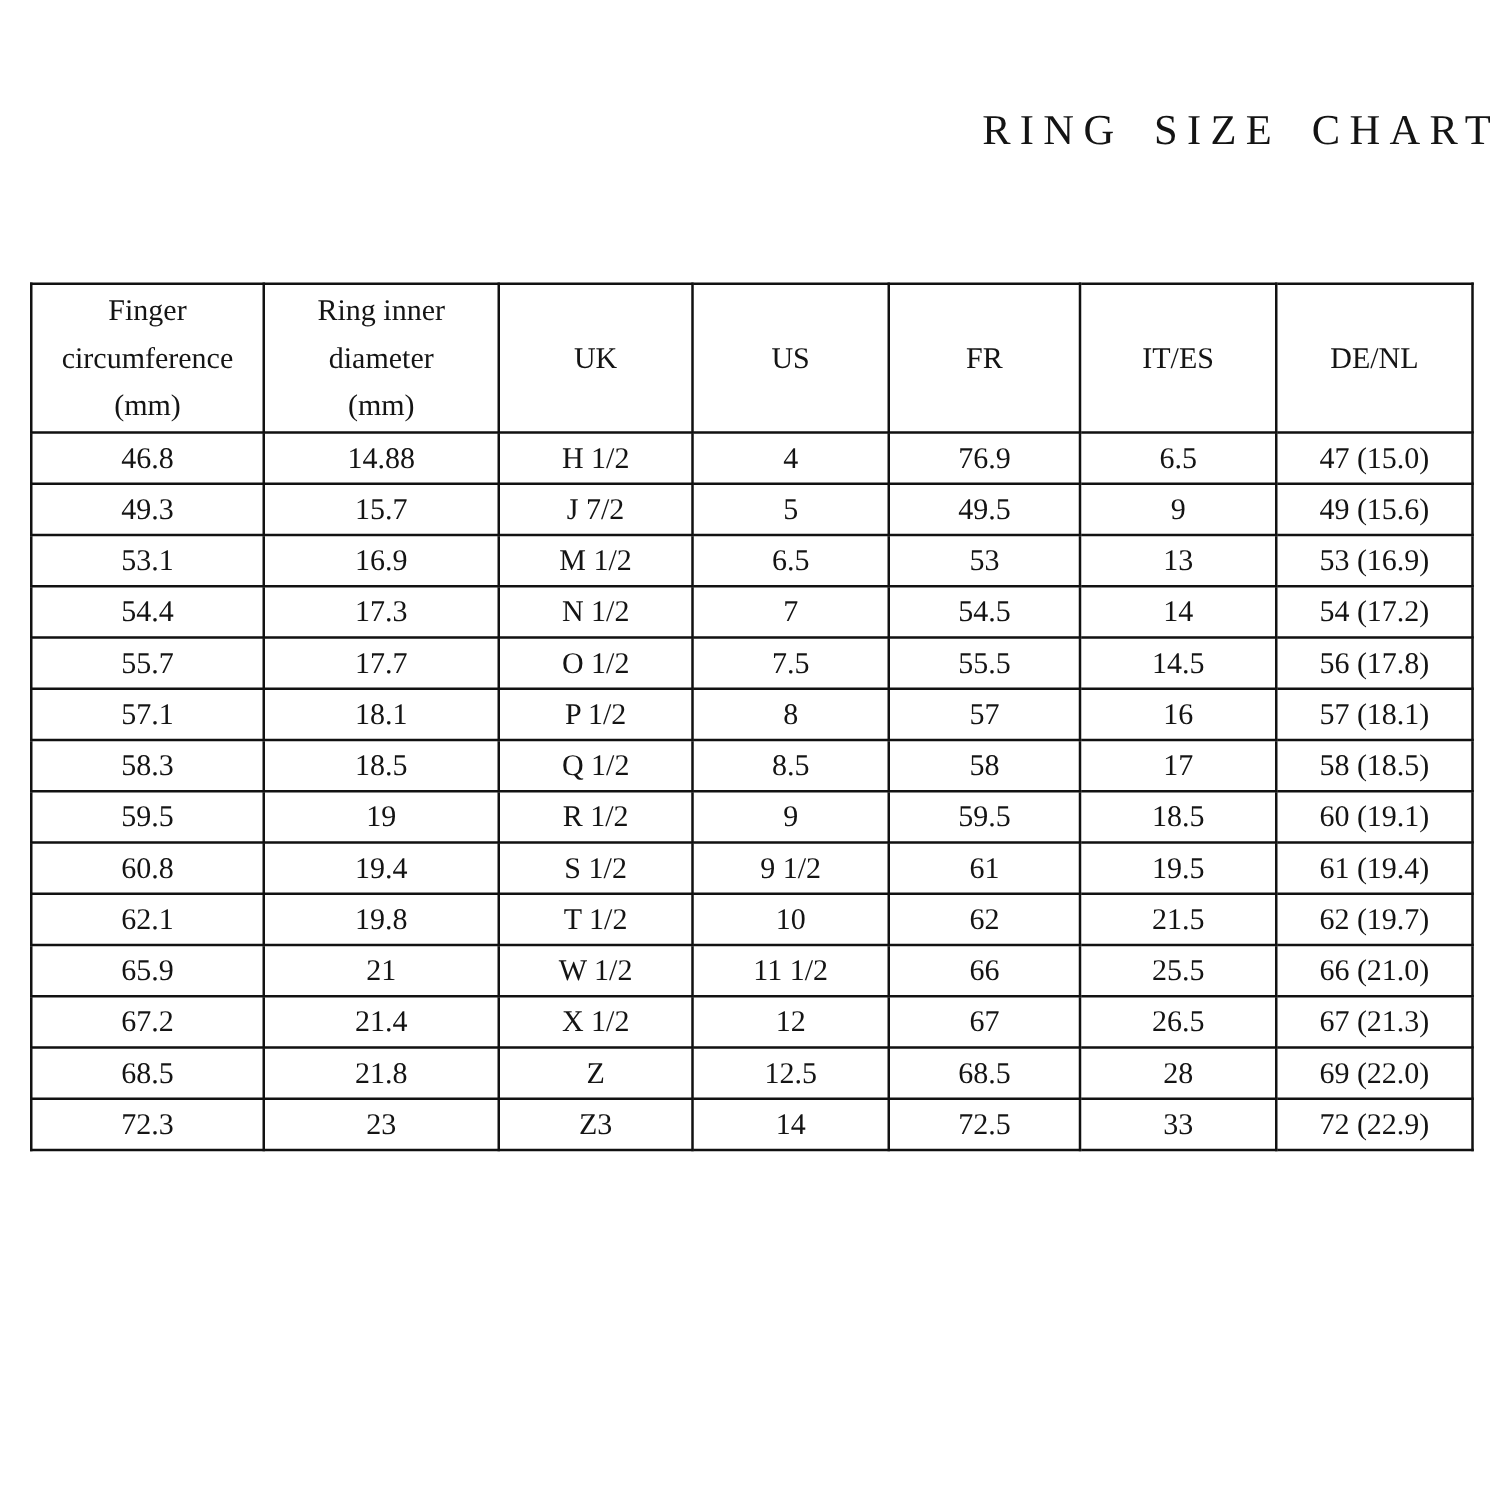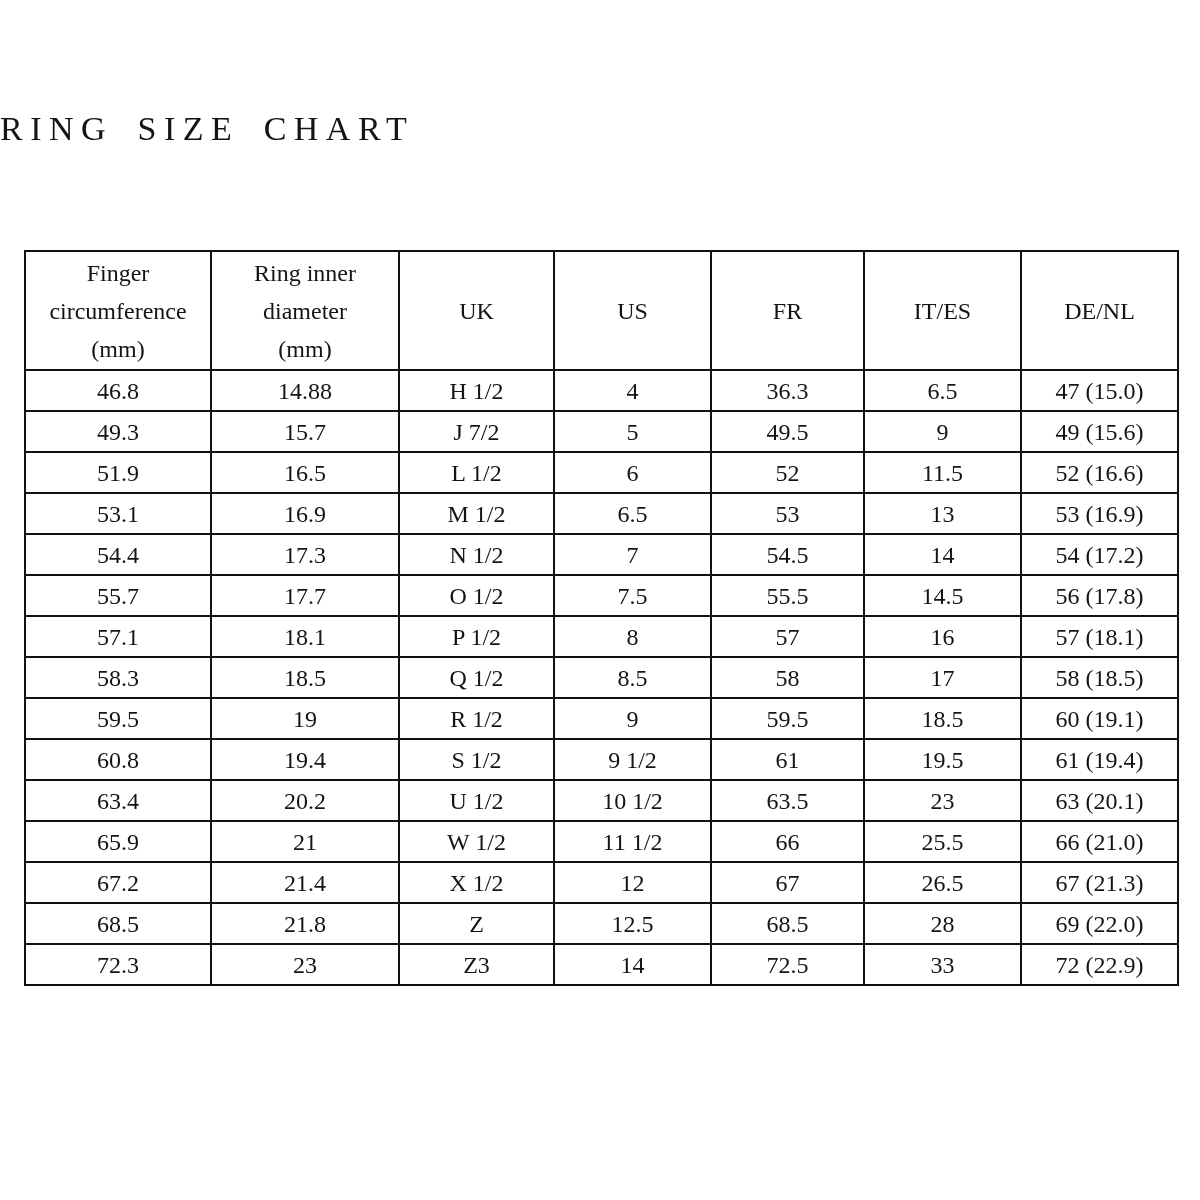--- a/index.html
+++ b/index.html
@@ -5,22 +5,22 @@
   * { box-sizing: border-box; margin: 0; padding: 0; }
   html, body { background: #ffffff; }
   body {
     width: 1200px;
     height: 1200px;
     font-family: "Liberation Serif", "DejaVu Serif", serif;
     color: #141414;
     position: relative;
   }
   .title {
-    text-align: left;
-    margin-top: 110px;
+    text-align: right;
+    margin-top: 86px;
     font-size: 34px;
     font-weight: normal;
     letter-spacing: 0.22em;
     word-spacing: 0.25em;
   }
   table.size-table {
     border-collapse: collapse;
     table-layout: fixed;
     width: 1153px;
     margin: 102px 0 0 24px;
@@ -72,43 +72,34 @@
           <th>IT/ES</th>
           <th>DE/NL</th>
         </tr>
     </thead>
     <tbody>
         <tr>
           <td>46.8</td>
           <td>14.88</td>
           <td>H 1/2</td>
           <td>4</td>
-          <td>36.3</td>
+          <td>76.9</td>
           <td>6.5</td>
           <td>47 (15.0)</td>
         </tr>
         <tr>
           <td>49.3</td>
           <td>15.7</td>
           <td>J 7/2</td>
           <td>5</td>
           <td>49.5</td>
           <td>9</td>
           <td>49 (15.6)</td>
         </tr>
         <tr>
-          <td>51.9</td>
-          <td>16.5</td>
-          <td>L 1/2</td>
-          <td>6</td>
-          <td>52</td>
-          <td>11.5</td>
-          <td>52 (16.6)</td>
-        </tr>
-        <tr>
           <td>53.1</td>
           <td>16.9</td>
           <td>M 1/2</td>
           <td>6.5</td>
           <td>53</td>
           <td>13</td>
           <td>53 (16.9)</td>
         </tr>
         <tr>
           <td>54.4</td>
@@ -158,27 +149,27 @@
         <tr>
           <td>60.8</td>
           <td>19.4</td>
           <td>S 1/2</td>
           <td>9 1/2</td>
           <td>61</td>
           <td>19.5</td>
           <td>61 (19.4)</td>
         </tr>
         <tr>
-          <td>63.4</td>
-          <td>20.2</td>
-          <td>U 1/2</td>
-          <td>10 1/2</td>
-          <td>63.5</td>
-          <td>23</td>
-          <td>63 (20.1)</td>
+          <td>62.1</td>
+          <td>19.8</td>
+          <td>T 1/2</td>
+          <td>10</td>
+          <td>62</td>
+          <td>21.5</td>
+          <td>62 (19.7)</td>
         </tr>
         <tr>
           <td>65.9</td>
           <td>21</td>
           <td>W 1/2</td>
           <td>11 1/2</td>
           <td>66</td>
           <td>25.5</td>
           <td>66 (21.0)</td>
         </tr>

